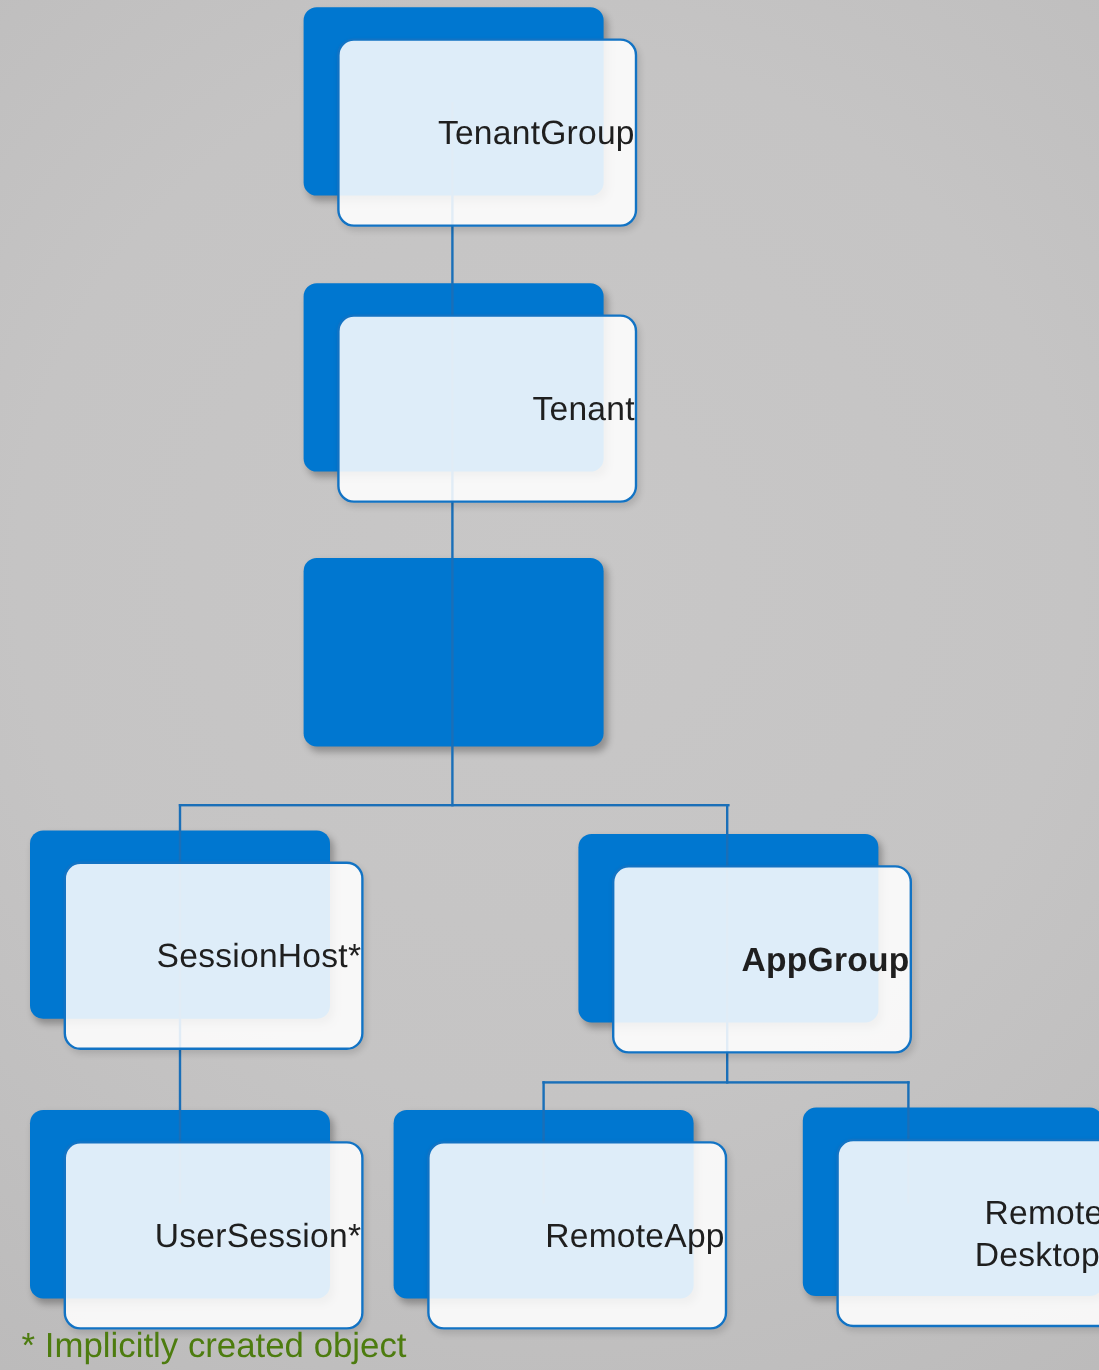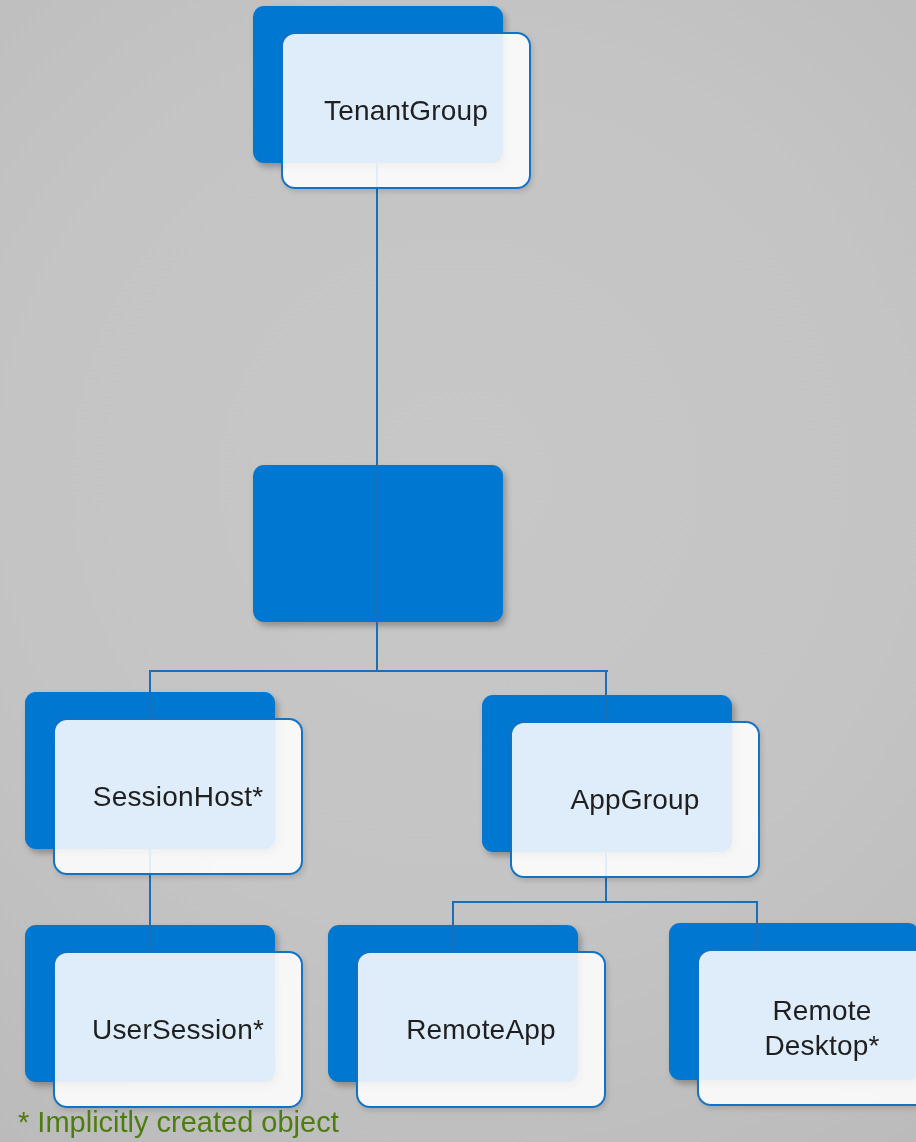--- a/index.html
+++ b/index.html
@@ -50,21 +50,21 @@
     width: 250px;
     height: 157px;
     background: rgba(255,255,255,0.87);
     border: 2px solid #1273c4;
     border-radius: 14px;
     box-shadow: 2px 3px 5px rgba(0,0,0,0.12);
     z-index: 3;
     box-sizing: border-box;
     display: flex;
     align-items: center;
-    justify-content: center;
+    justify-content: flex-end;
     text-align: center;
   }
   .node-label {
     font-size: 28px;
     line-height: 1.25;
     color: #1f1f1f;
     letter-spacing: 0.2px;
   }
   .node-remote-desktop .node-label { max-width: 150px; }
 
@@ -90,33 +90,39 @@
   <div class="connector v" style="left:452px; top:901px; height:102px;"></div>
   <div class="connector v" style="left:756px; top:901px; height:102px;"></div>
 
   <div class="node" style="left:253px; top:6px;">
     <div class="back-card"></div>
     <div class="front-card">
       <span class="node-label">TenantGroup</span>
     </div>
   </div>
 
+  <div class="node" style="left:253px; top:236px;">
+    <div class="back-card"></div>
+    <div class="front-card">
+      <span class="node-label">Tenant</span>
+    </div>
+  </div>
 
   <div class="node" style="left:253px; top:465px;">
     <div class="back-card"></div>
   </div>
 
   <div class="node" style="left:25px; top:692px;">
     <div class="back-card"></div>
     <div class="front-card">
       <span class="node-label">SessionHost*</span>
     </div>
   </div>
 
-  <div class="node" style="left:482px; top:695px;">
+  <div class="node" style="left:482px; top:695px;font-weight:bold;">
     <div class="back-card"></div>
     <div class="front-card">
       <span class="node-label">AppGroup</span>
     </div>
   </div>
 
   <div class="node" style="left:25px; top:925px;">
     <div class="back-card"></div>
     <div class="front-card">
       <span class="node-label">UserSession*</span>

